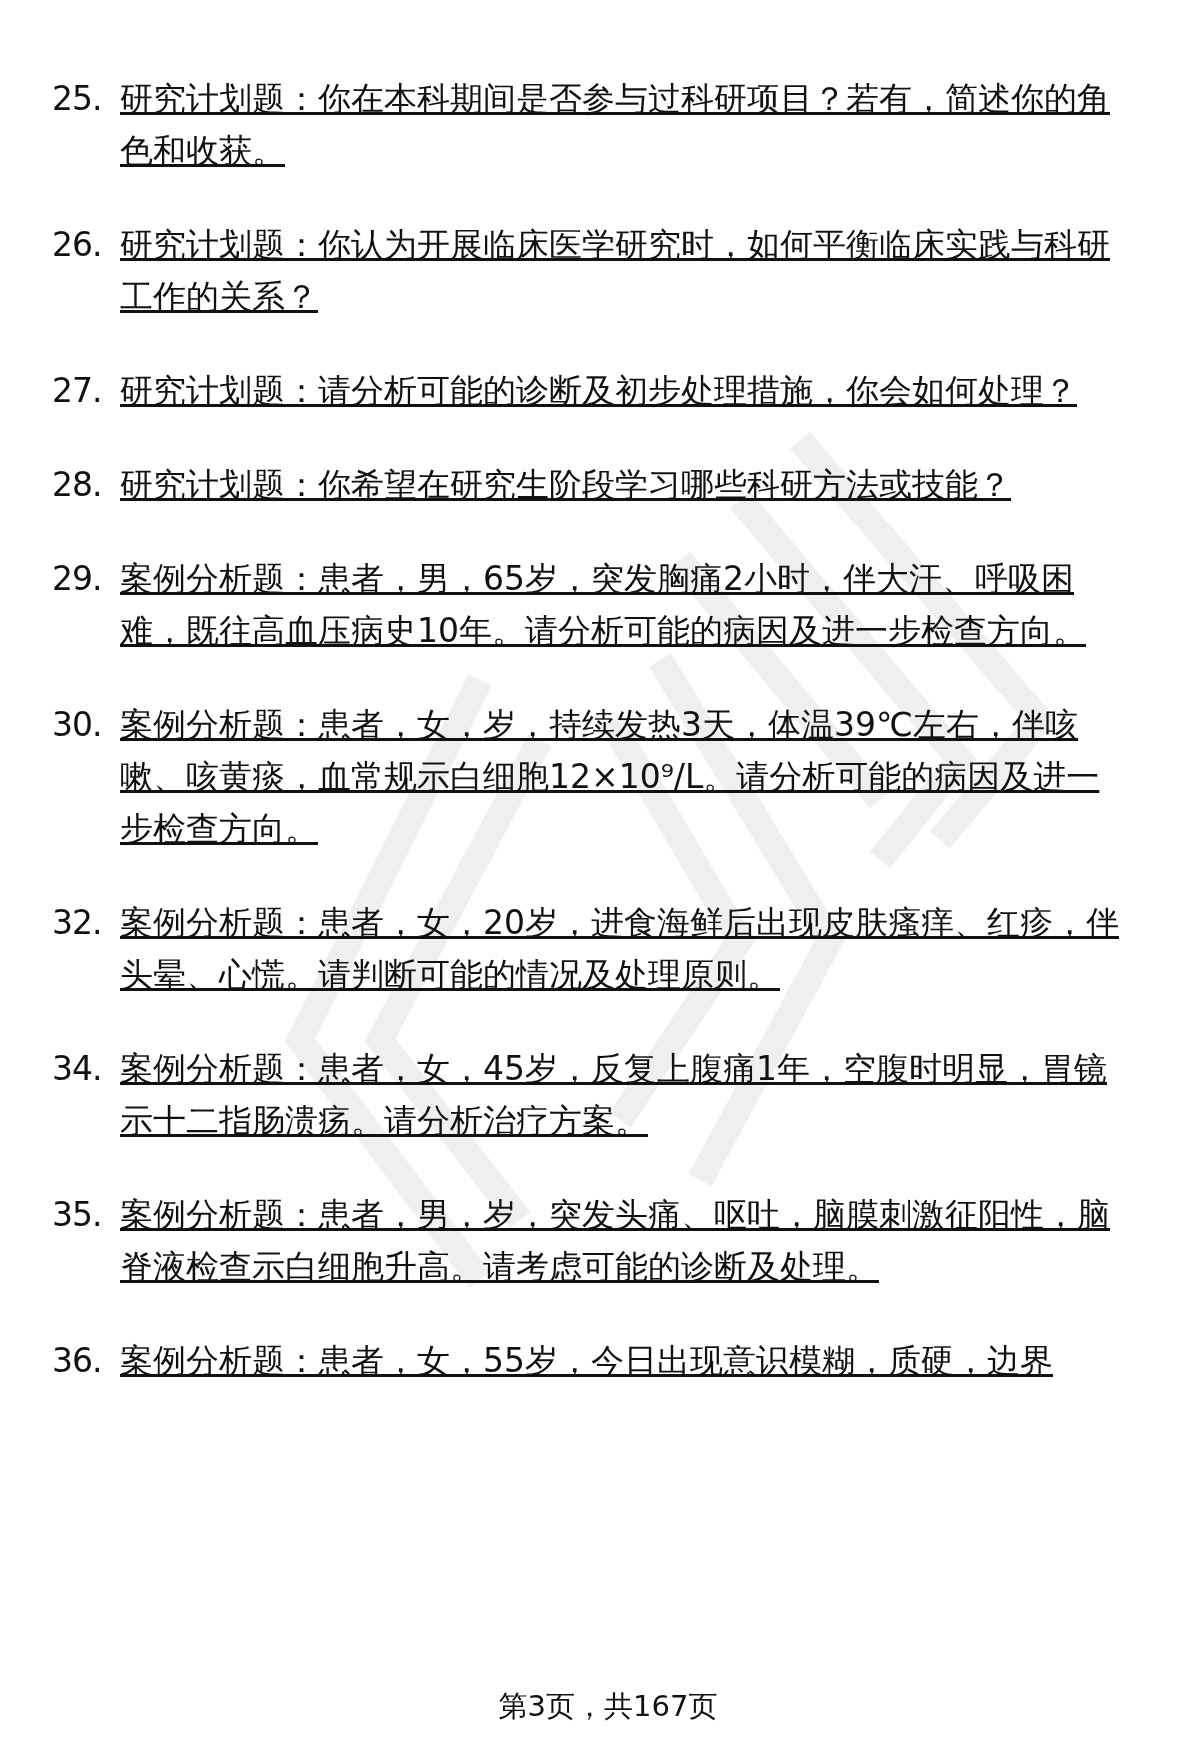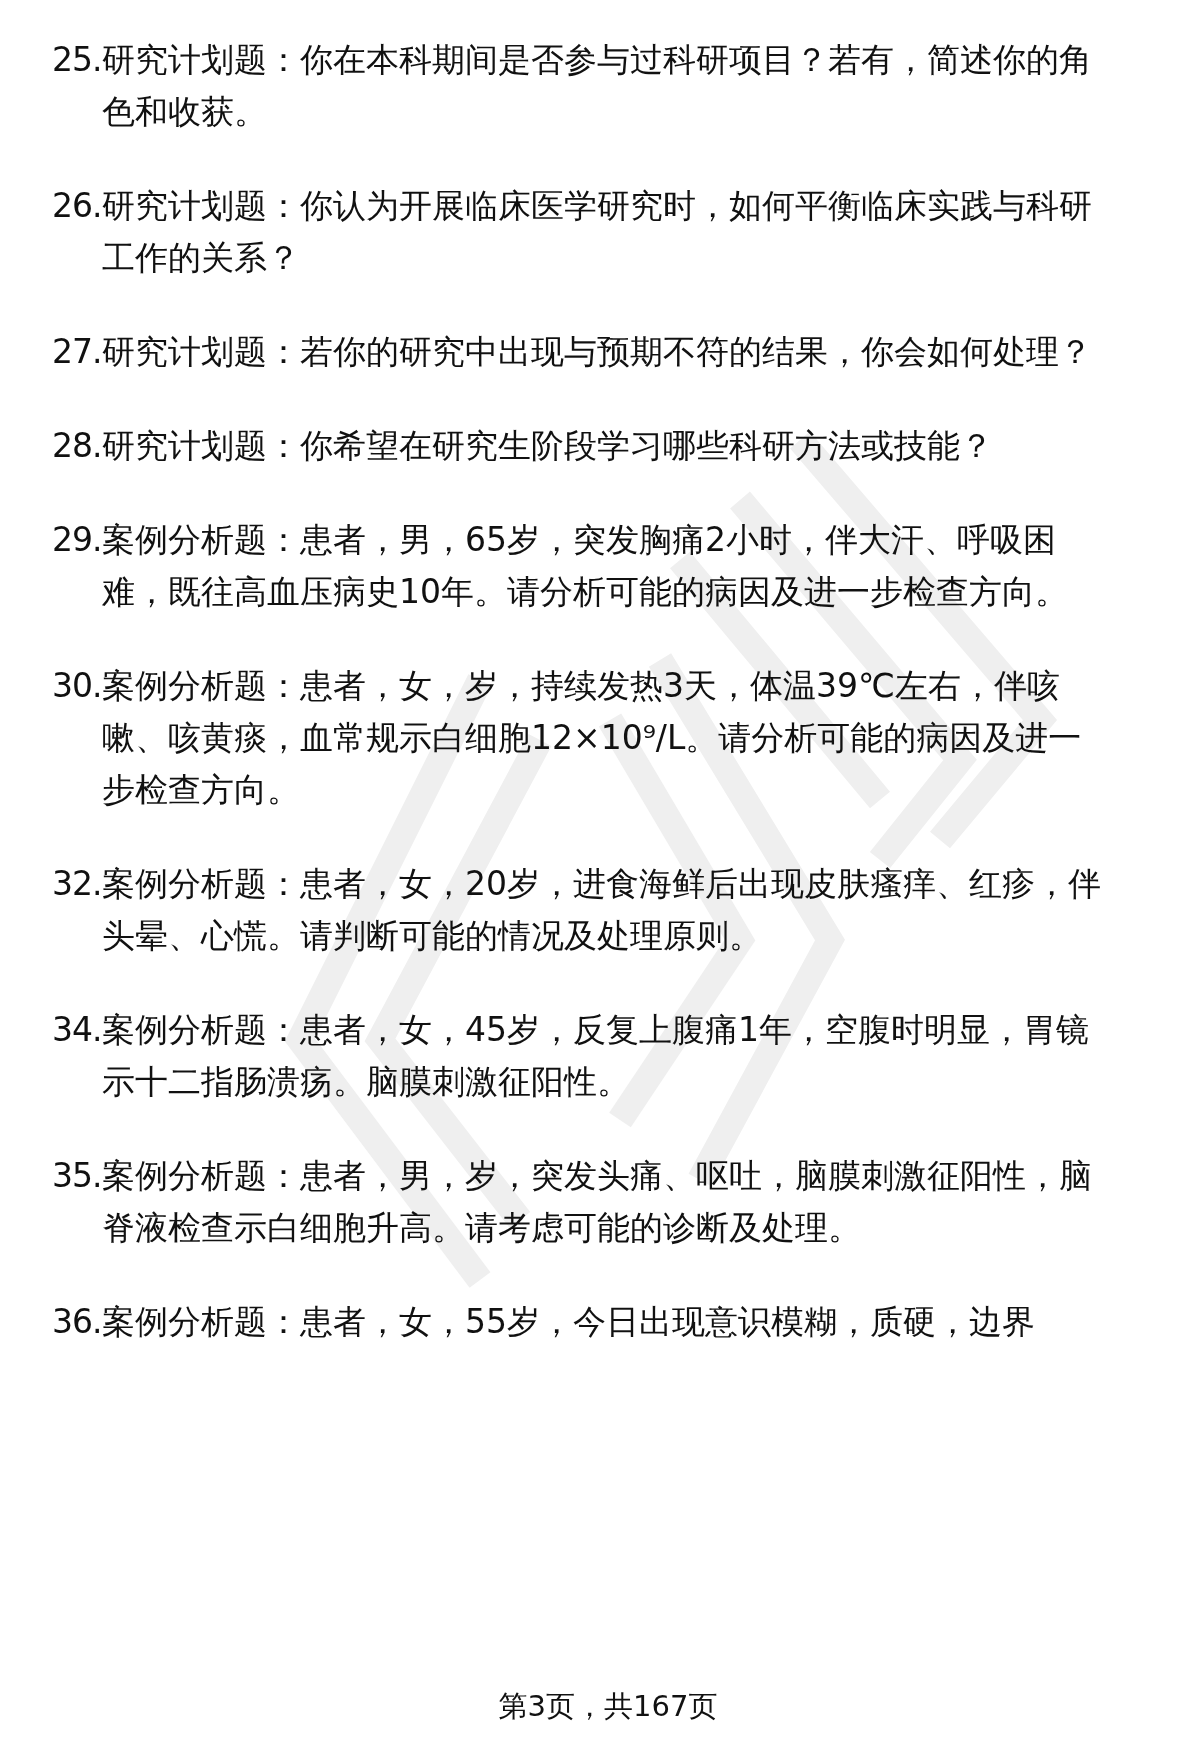--- a/index.html
+++ b/index.html
@@ -20,39 +20,40 @@
       left: 180px;
       top: 420px;
       width: 900px;
       height: 900px;
       pointer-events: none;
       z-index: 0;
     }
     .page {
       position: relative;
       z-index: 1;
-      padding-top: 34px;
+      padding-top: 73px;
+      text-decoration: underline;
     }
     .item {
       position: relative;
       margin-left: 52px;
       width: 1100px;
       margin-bottom: 42px;
     }
     .num {
       position: absolute;
       left: 0;
       top: 0;
       width: 64px;
       font-size: 33px;
       line-height: 52px;
       letter-spacing: -1px;
     }
     .text {
-      margin-left: 50px;
+      margin-left: 68px;
       width: 1010px;
       font-size: 33px;
       line-height: 52px;
       letter-spacing: 0px;
       word-break: break-all;
     }
     .footer {
       position: absolute;
       left: 8px;
       width: 1200px;
@@ -82,41 +83,41 @@
   <div class="item">
     <span class="num">25.</span>
     <div class="text">研究计划题：你在本科期间是否参与过科研项目？若有，简述你的角色和收获。</div>
   </div>
   <div class="item">
     <span class="num">26.</span>
     <div class="text">研究计划题：你认为开展临床医学研究时，如何平衡临床实践与科研工作的关系？</div>
   </div>
   <div class="item">
     <span class="num">27.</span>
-    <div class="text">研究计划题：若你的研究中出现与预期不符的结果，你会如何处理？</div>
+    <div class="text">研究计划题：请分析可能的诊断及初步处理措施，你会如何处理？</div>
   </div>
   <div class="item">
     <span class="num">28.</span>
     <div class="text">研究计划题：你希望在研究生阶段学习哪些科研方法或技能？</div>
   </div>
   <div class="item">
     <span class="num">29.</span>
     <div class="text">案例分析题：患者，男，65岁，突发胸痛2小时，伴大汗、呼吸困难，既往高血压病史10年。请分析可能的病因及进一步检查方向。</div>
   </div>
   <div class="item">
     <span class="num">30.</span>
     <div class="text">案例分析题：患者，女，岁，持续发热3天，体温39℃左右，伴咳嗽、咳黄痰，血常规示白细胞12×10⁹/L。请分析可能的病因及进一步检查方向。</div>
   </div>
   <div class="item">
     <span class="num">32.</span>
     <div class="text">案例分析题：患者，女，20岁，进食海鲜后出现皮肤瘙痒、红疹，伴头晕、心慌。请判断可能的情况及处理原则。</div>
   </div>
   <div class="item">
     <span class="num">34.</span>
-    <div class="text">案例分析题：患者，女，45岁，反复上腹痛1年，空腹时明显，胃镜示十二指肠溃疡。脑膜刺激征阳性。</div>
+    <div class="text">案例分析题：患者，女，45岁，反复上腹痛1年，空腹时明显，胃镜示十二指肠溃疡。请分析治疗方案。</div>
   </div>
   <div class="item">
     <span class="num">35.</span>
     <div class="text">案例分析题：患者，男，岁，突发头痛、呕吐，脑膜刺激征阳性，脑脊液检查示白细胞升高。请考虑可能的诊断及处理。</div>
   </div>
   <div class="item">
     <span class="num">36.</span>
     <div class="text">案例分析题：患者，女，55岁，今日出现意识模糊，质硬，边界</div>
   </div>
 </div>

